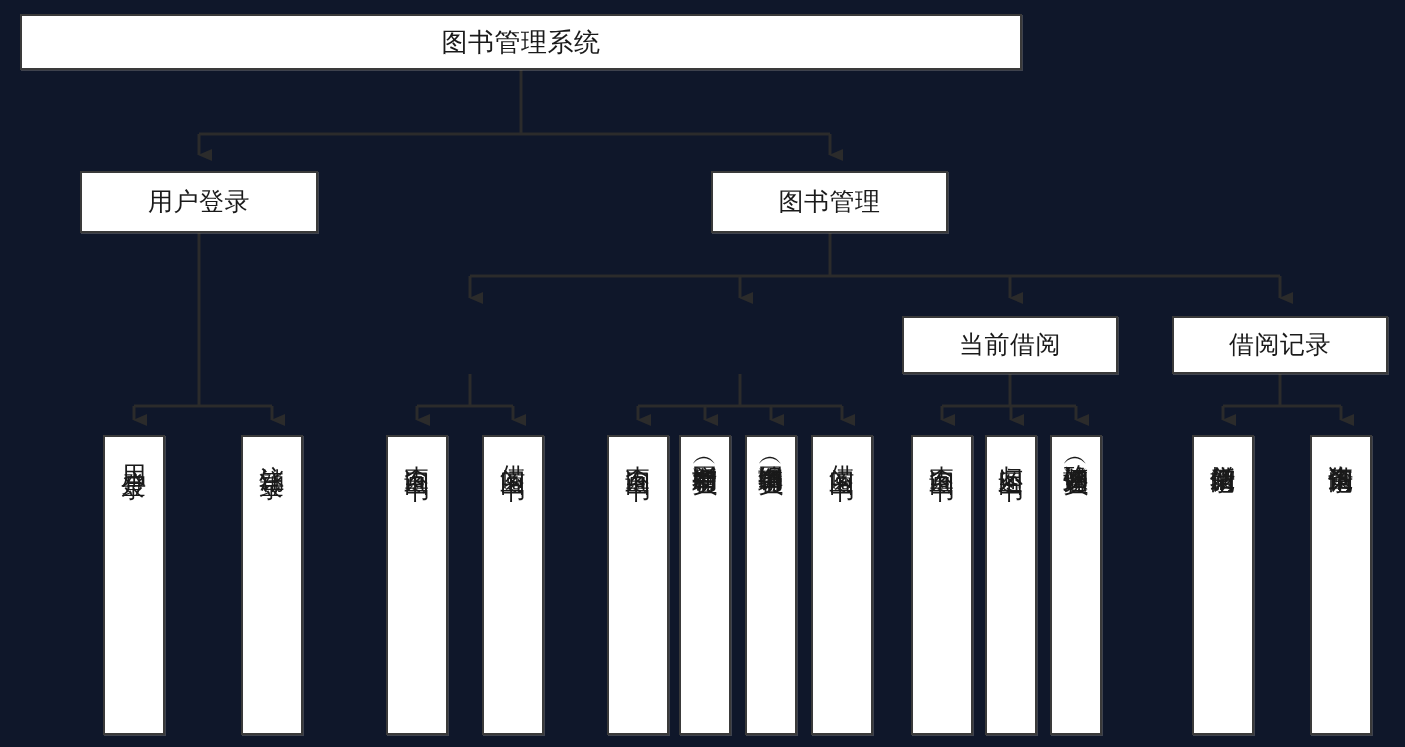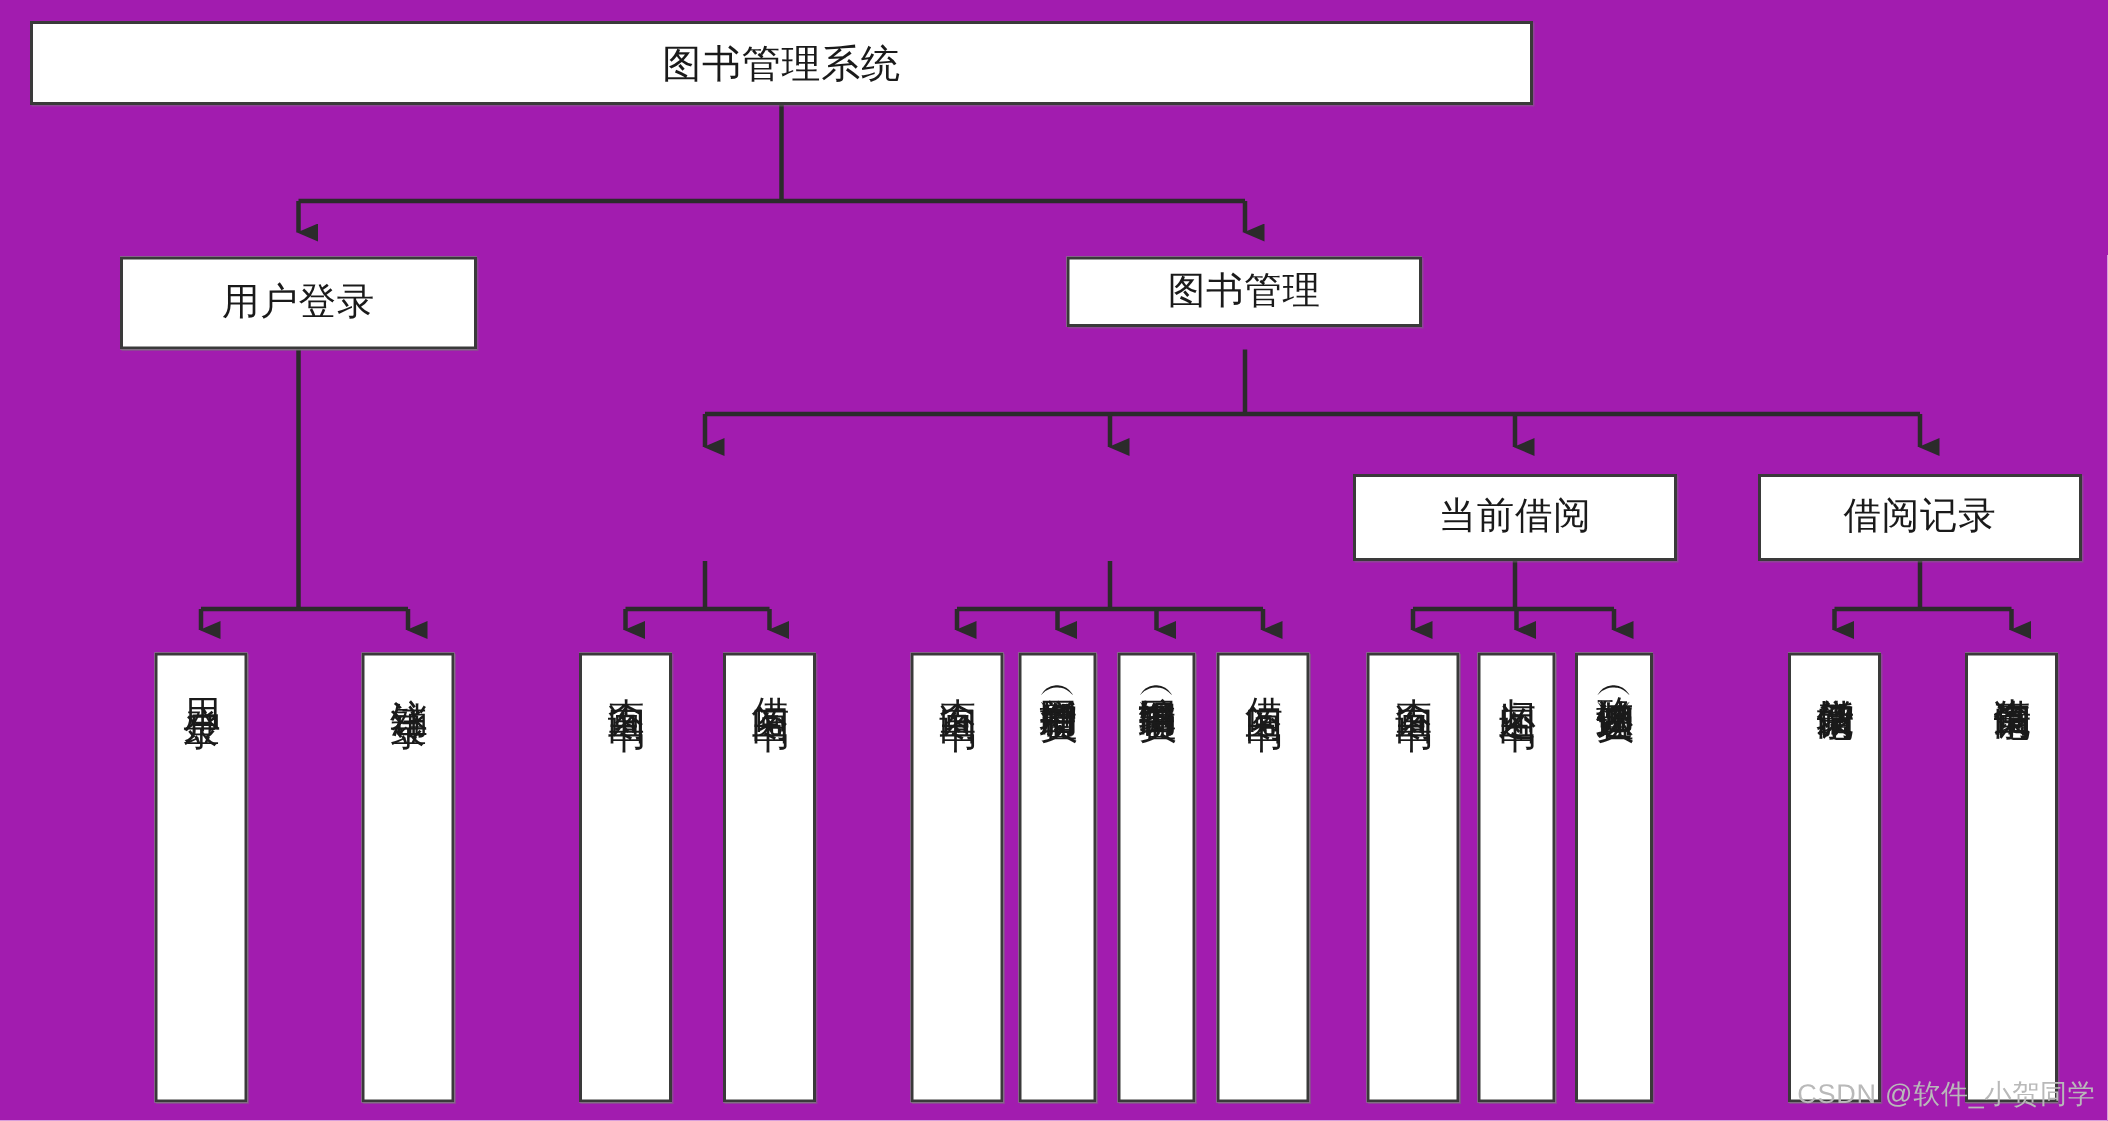--- a/index.html
+++ b/index.html
@@ -8,21 +8,21 @@
     padding: 0;
     background: #ffffff;
   }
   body {
     font-family: "Liberation Sans", "DejaVu Sans", sans-serif;
   }
   #diagram-canvas {
     position: relative;
     width: 1405px;
     height: 747px;
-    background: #a21caf;
+    background: #0f172a;
     overflow: hidden;
   }
   #connectors {
     position: absolute;
     left: 0;
     top: 0;
     width: 1405px;
     height: 747px;
     pointer-events: none;
   }
@@ -134,21 +134,21 @@
     </g>
   </svg>
 
   <div class="node horiz root" style="left: 20px; top: 14px; width: 1002px; height: 56px;">
     <span class="node-label">图书管理系统</span>
   </div>
 
   <div class="node horiz" style="left: 80px; top: 171px; width: 238px; height: 62px;">
     <span class="node-label">用户登录</span>
   </div>
-  <div class="node horiz" style="left: 711px; top: 171px; width: 237px; height: 47px;">
+  <div class="node horiz" style="left: 711px; top: 171px; width: 237px; height: 62px;">
     <span class="node-label">图书管理</span>
   </div>
 
   <div class="node horiz" style="left: 1172px; top: 316px; width: 216px; height: 58px;">
     <span class="node-label">借阅记录</span>
   </div>
   <div class="node horiz" style="left: 902px; top: 316px; width: 216px; height: 58px;">
     <span class="node-label">当前借阅</span>
   </div>
 
@@ -185,14 +185,13 @@
   <div class="node vert tall-text" style="left: 1050px; top: 435px; width: 52px; height: 300px;">
     <span class="node-label">确认归还（管理员）</span>
   </div>
   <div class="node vert tall-text" style="left: 1192px; top: 435px; width: 62px; height: 300px;">
     <span class="node-label">新增借阅记录</span>
   </div>
   <div class="node vert tall-text" style="left: 1310px; top: 435px; width: 62px; height: 300px;">
     <span class="node-label">查询借阅记录</span>
   </div>
 
-  <div id="watermark">CSDN @软件_小贺同学</div>
 </div>
 
 </body></html>

